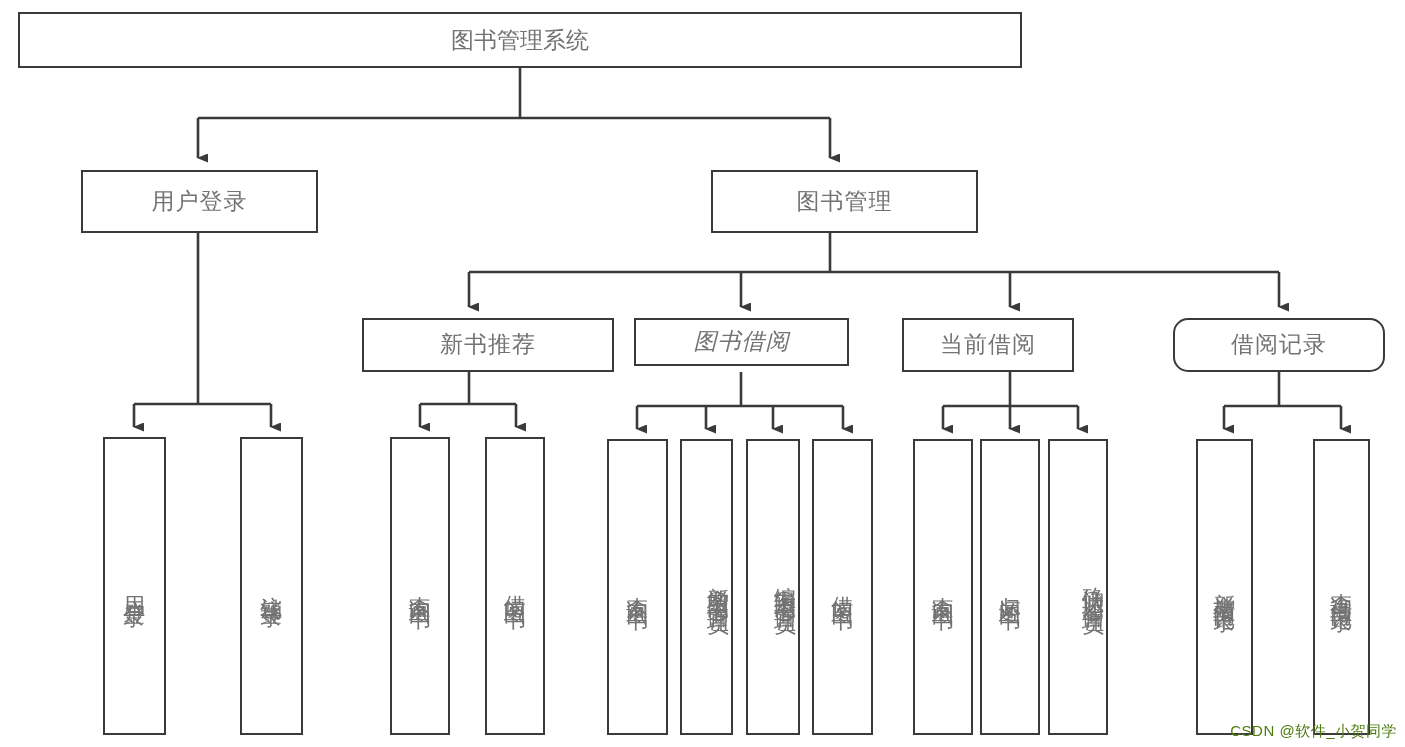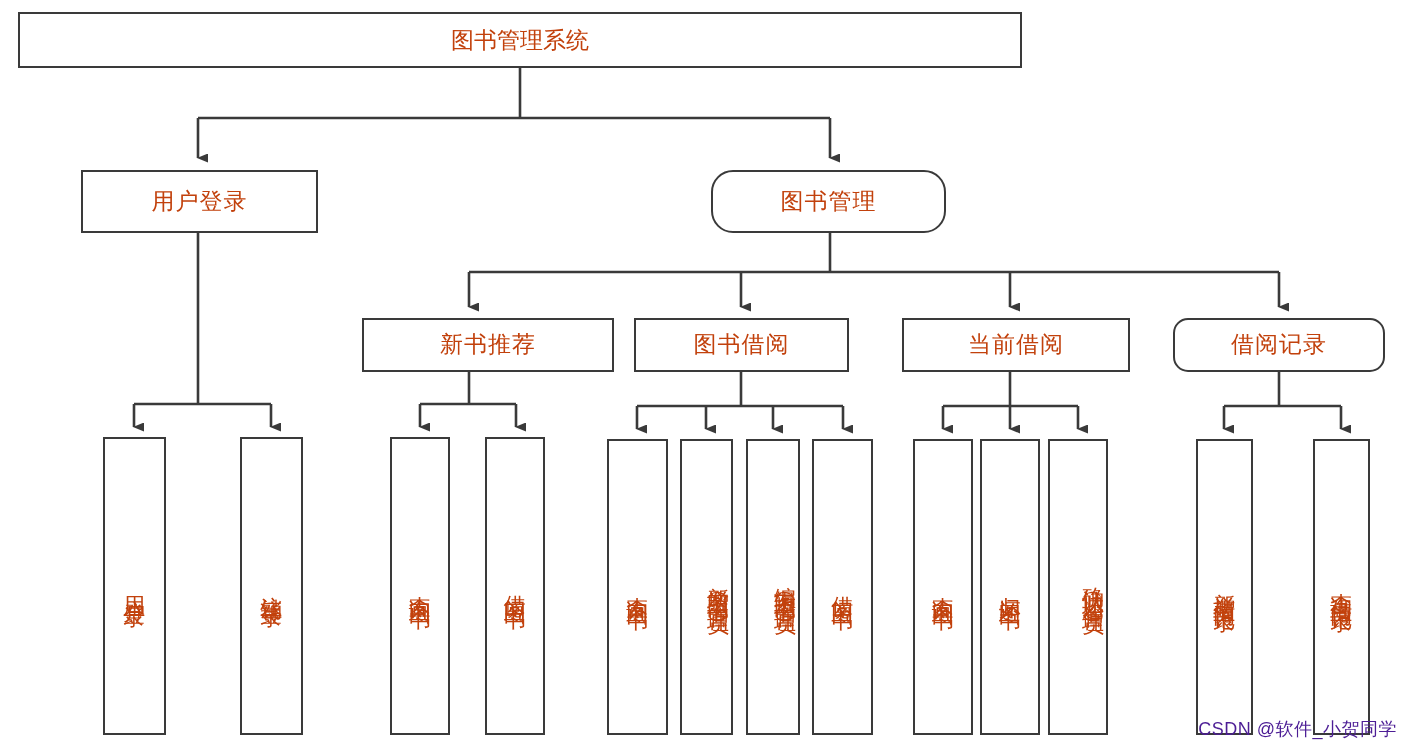--- a/index.html
+++ b/index.html
@@ -27,21 +27,21 @@
     pointer-events: none;
   }
   .node {
     position: absolute;
     box-sizing: border-box;
     background: #ffffff;
     border: 2px solid #3a3a3a;
     display: flex;
     align-items: center;
     justify-content: center;
-    color: #c2410c;
+    color: #737373;
     z-index: 2;
   }
   .node-h {
     font-size: 23px;
     letter-spacing: 1px;
     line-height: 1.2;
   }
   .node-root {
     font-size: 23px;
   }
@@ -57,22 +57,22 @@
     justify-content: center;
     white-space: nowrap;
   }
   .node-v.pad-mid {
     align-items: center;
   }
   .watermark {
     position: absolute;
     right: 8px;
     bottom: 6px;
-    font-size: 18px;
-    color: #4c1d95;
+    font-size: 15px;
+    color: #4d7c0f;
     z-index: 5;
     white-space: nowrap;
     letter-spacing: 0.5px;
   }
 </style>
 </head>
 <body>
 
 <div id="diagram-root">
 
@@ -123,27 +123,27 @@
       <path d="M1224,406 L1341,406"></path>
       <path d="M1224,406 L1224,429" marker-end="url(#arrowhead)"></path>
       <path d="M1341,406 L1341,429" marker-end="url(#arrowhead)"></path>
     </g>
   </svg>
 
   <div class="node node-root" style="left:18px; top:12px; width:1004px; height:56px;">图书管理系统</div>
 
   <div class="node node-h" style="left:81px; top:170px; width:237px; height:63px;">用户登录</div>
 
-  <div class="node node-h" style="left:711px; top:170px; width:235px; height:63px;border-radius:22px;">图书管理</div>
+  <div class="node node-h" style="left:711px; top:170px; width:267px; height:63px;">图书管理</div>
 
   <div class="node node-h" style="left:362px; top:318px; width:252px; height:54px;">新书推荐</div>
 
-  <div class="node node-h" style="left:634px; top:318px; width:215px; height:54px;">图书借阅</div>
+  <div class="node node-h" style="left:634px; top:318px; width:215px; height:48px;font-style:italic;">图书借阅</div>
 
-  <div class="node node-h" style="left:902px; top:318px; width:228px; height:54px;">当前借阅</div>
+  <div class="node node-h" style="left:902px; top:318px; width:172px; height:54px;">当前借阅</div>
 
   <div class="node node-h" style="left:1173px; top:318px; width:212px; height:54px;border-radius:15px;">借阅记录</div>
 
   <div class="node node-v pad-mid" style="left:103px; top:437px; width:63px; height:298px;">用户登录</div>
 
   <div class="node node-v pad-mid" style="left:240px; top:437px; width:63px; height:298px;">注销登录</div>
 
   <div class="node node-v pad-mid" style="left:390px; top:437px; width:60px; height:298px;">查询图书</div>
 
   <div class="node node-v pad-mid" style="left:485px; top:437px; width:60px; height:298px;">借阅图书</div>

